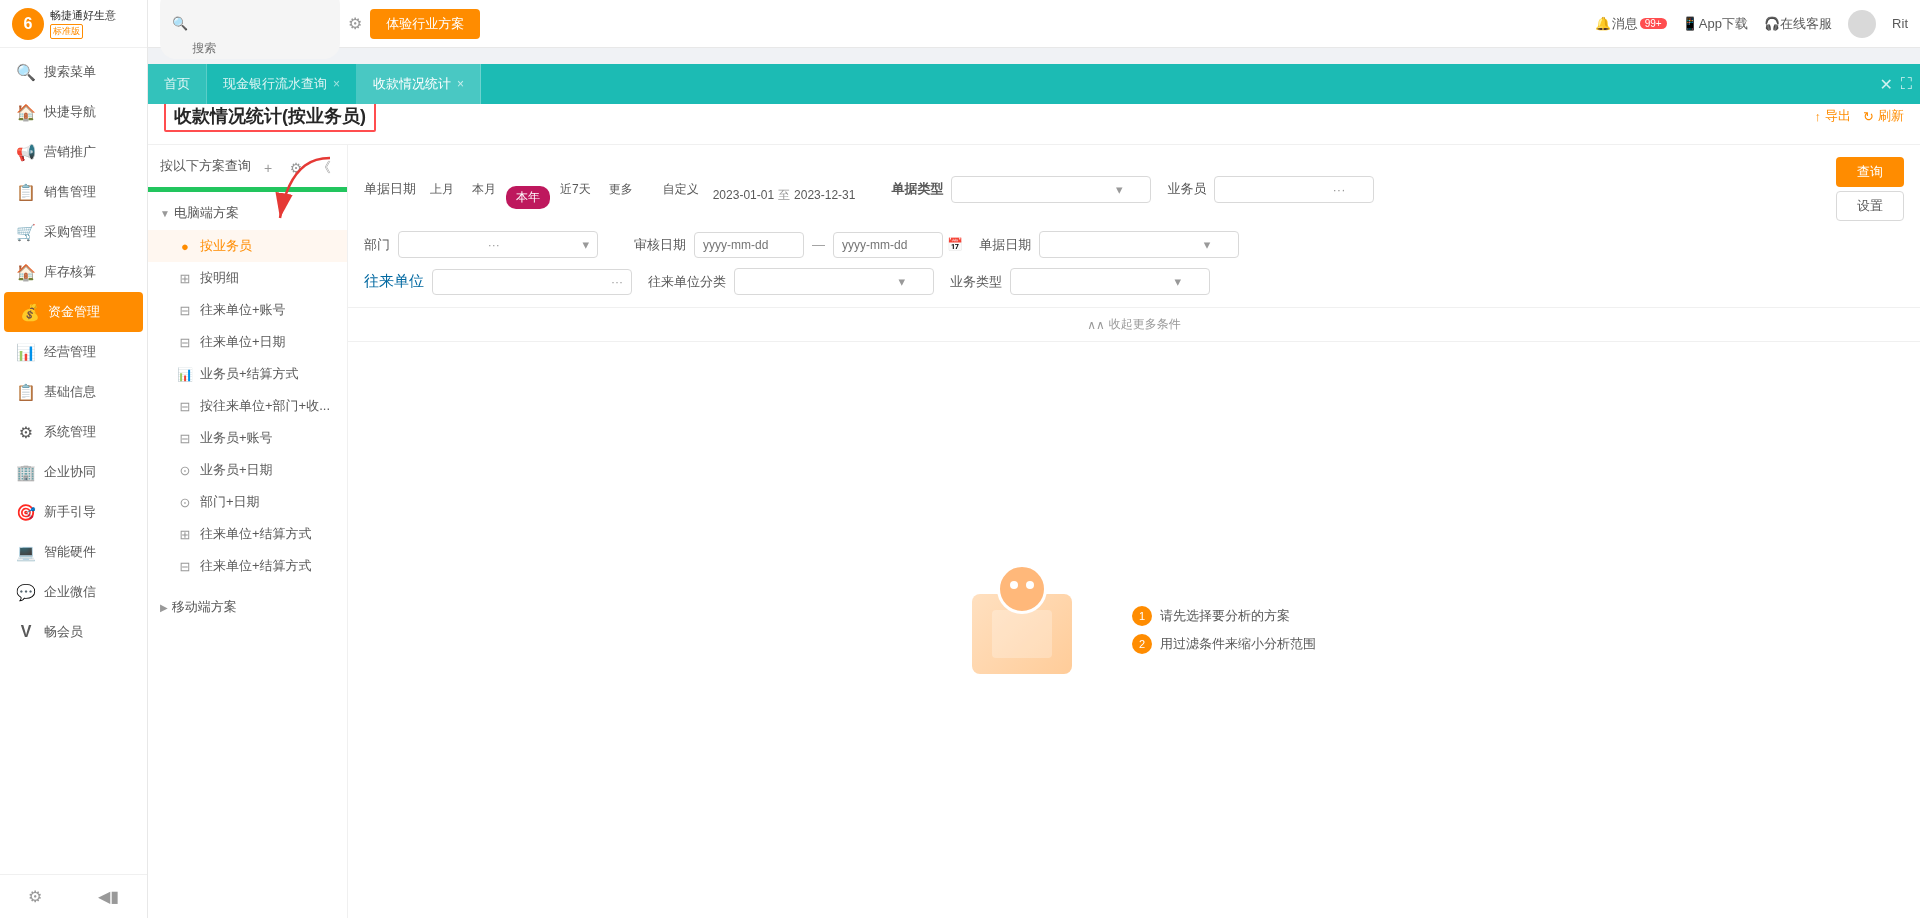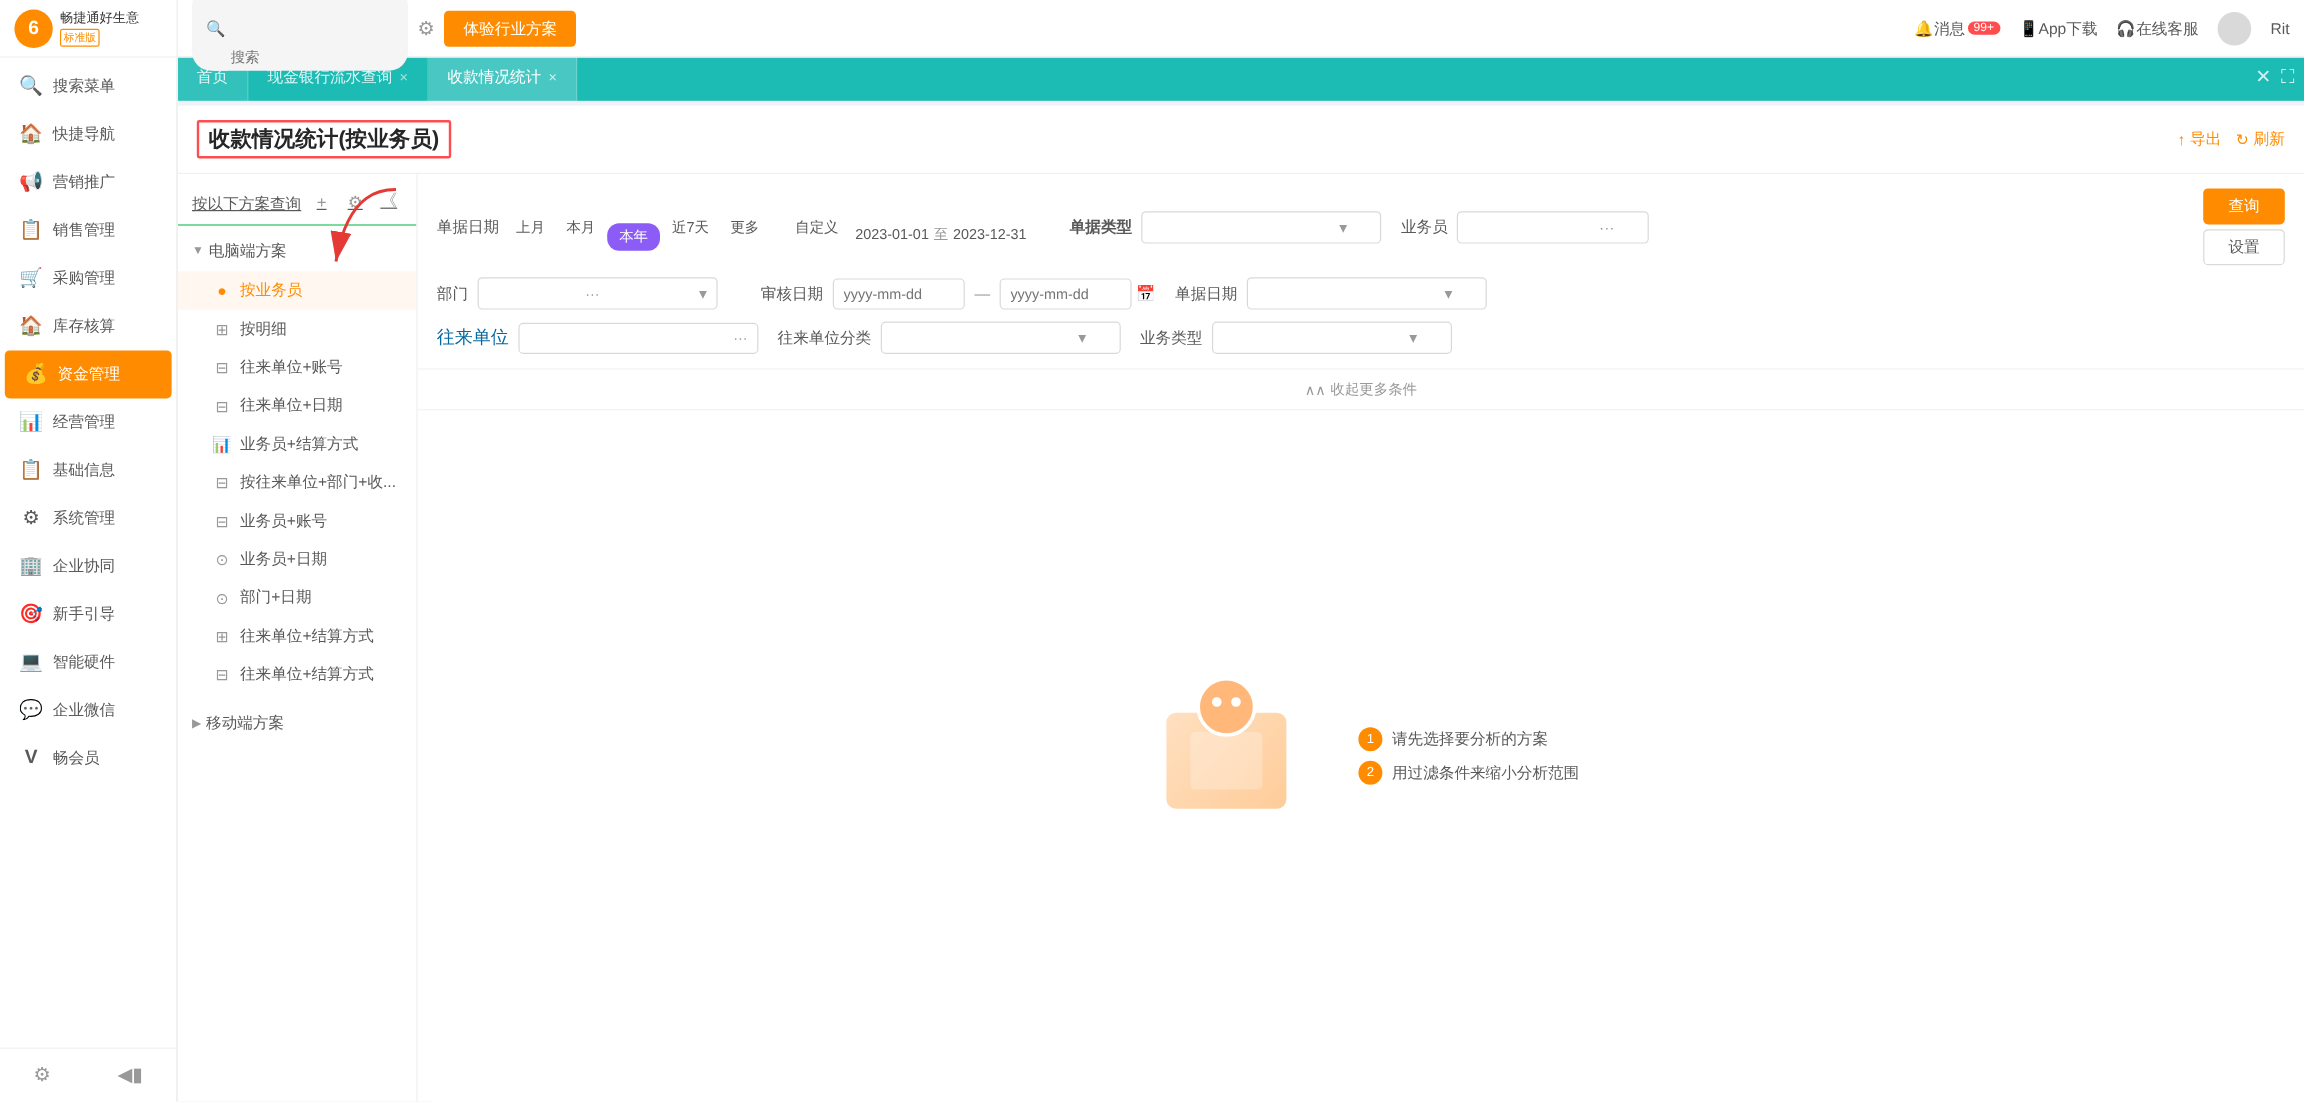--- a/index.html
+++ b/index.html
@@ -59,21 +59,21 @@
       background: #ff4d4f; color: white; border-radius: 10px; font-size: 10px;
       padding: 0 5px; margin-left: 2px; min-width: 18px; text-align: center;
     }
     .header-app { display: flex; align-items: center; color: #595959; cursor: pointer; font-size: 13px; }
     .header-service { display: flex; align-items: center; color: #595959; cursor: pointer; font-size: 13px; }
     .header-avatar { width: 28px; height: 28px; background: #d9d9d9; border-radius: 50%; cursor: pointer; }
     .header-username { color: #595959; font-size: 13px; cursor: pointer; }
 
     
     .tab-bar {
-      position: fixed; left: 148px; top: 44px; right: 0; height: 40px;
+      position: fixed; left: 148px; top: 64px; right: 0; height: 40px;
       background: #1cbbb4; display: flex; align-items: center;
       padding: 0 0 0 0; z-index: 99;
     }
     .tab-item {
       height: 40px; padding: 0 16px; display: flex; align-items: center;
       color: rgba(255,255,255,0.85); cursor: pointer; font-size: 13px;
       border-right: 1px solid rgba(255,255,255,0.2); white-space: nowrap;
     }
     .tab-item.home { background: rgba(255,255,255,0.1); }
     .tab-item.active { background: rgba(255,255,255,0.2); color: white; }
@@ -100,22 +100,22 @@
 
     
     .content-area { display: flex; height: calc(100% - 50px); }
 
     
     .left-panel {
       width: 200px; background: #fff; border-right: 1px solid #f0f0f0;
       overflow-y: auto; flex-shrink: 0;
     }
     .left-panel-header {
-      padding: 12px 12px 8px; display: flex; align-items: flex-end;
-      font-size: 13px; color: #595959; border-bottom: 1px solid #22c55e; text-decoration: underline;
+      padding: 12px 12px 8px; display: flex; align-items: flex-start;
+      font-size: 13px; color: #595959; border-bottom: 5px solid #22c55e;
     }
     .left-panel-header-text { flex: 1; }
     .left-panel-actions { display: flex; gap: 6px; align-items: center; }
     .panel-btn { width: 22px; height: 22px; display: flex; align-items: center; justify-content: center; cursor: pointer; color: #999; font-size: 14px; }
 
     .tree-section { padding: 4px 0; }
     .tree-group-header {
       padding: 8px 12px; display: flex; align-items: center;
       font-size: 13px; color: #595959; cursor: pointer;
     }
@@ -370,21 +370,21 @@
     <div class="right-panel">
 
       <div class="filter-area">
 
         <div style="display:flex;align-items:center;margin-bottom:10px;gap:16px;">
           <div style="display:flex;align-items:center;gap:6px;">
             <span style="color:#595959;font-size:13px;white-space:nowrap;">单据日期</span>
             <div style="display:flex;align-items:center;gap:2px;">
               <span style="padding:2px 8px;font-size:12px;cursor:pointer;color:#595959;">上月</span>
               <span style="padding:2px 8px;font-size:12px;cursor:pointer;color:#595959;">本月</span>
-              <span style="padding:3px 10px;font-size:12px;cursor:pointer;background:#8b5cf6;color:white;border-radius:10px;margin-top:16px;">本年</span>
+              <span style="padding:3px 10px;font-size:12px;cursor:pointer;background:#be185d;color:white;border-radius:10px;margin-top:16px;">本年</span>
               <span style="padding:2px 8px;font-size:12px;cursor:pointer;color:#595959;">近7天</span>
               <span style="padding:2px 8px;font-size:12px;cursor:pointer;color:#595959;">更多</span>
               <span style="padding:2px 8px;font-size:12px;cursor:pointer;color:#595959;margin-left:12px;">自定义</span>
             </div>
             <div style="display:flex;align-items:center;gap:4px;margin-top:12px;">
               <span style="font-size:12px;color:#595959;">2023-01-01</span>
               <span style="font-size:12px;color:#999;">至</span>
               <span style="font-size:12px;color:#595959;">2023-12-31</span>
             </div>
           </div>

